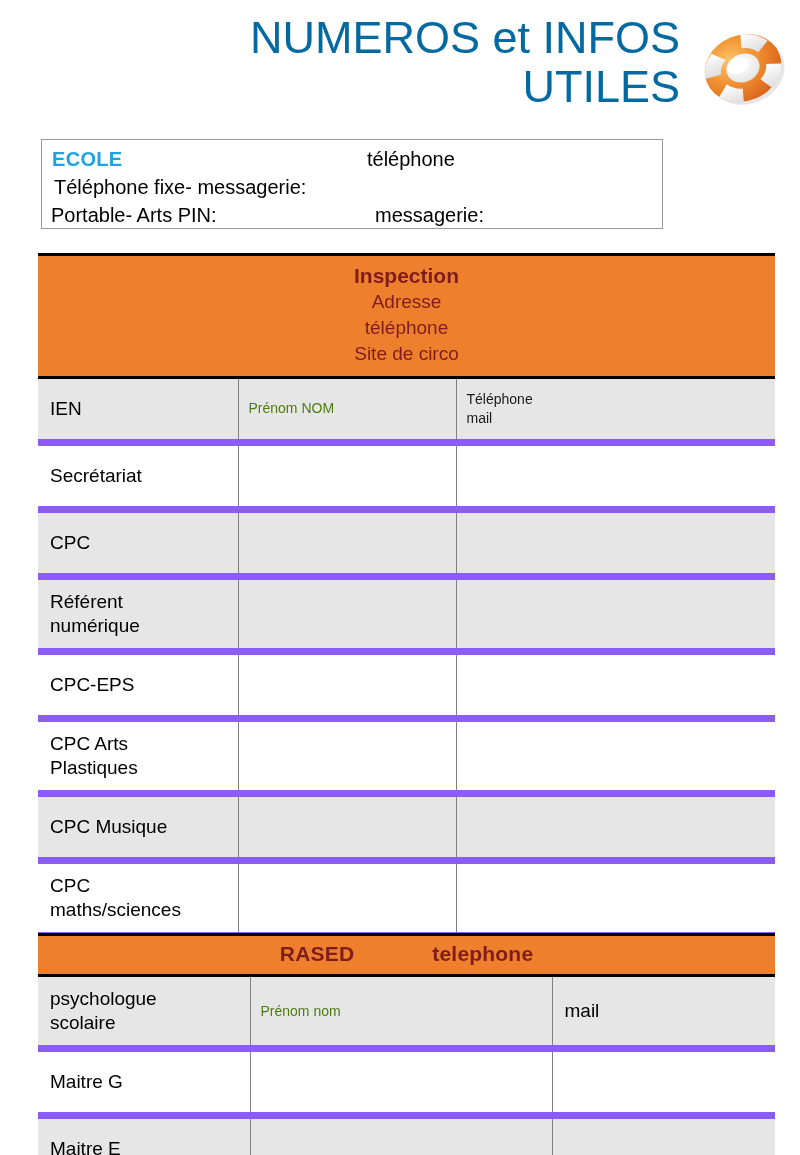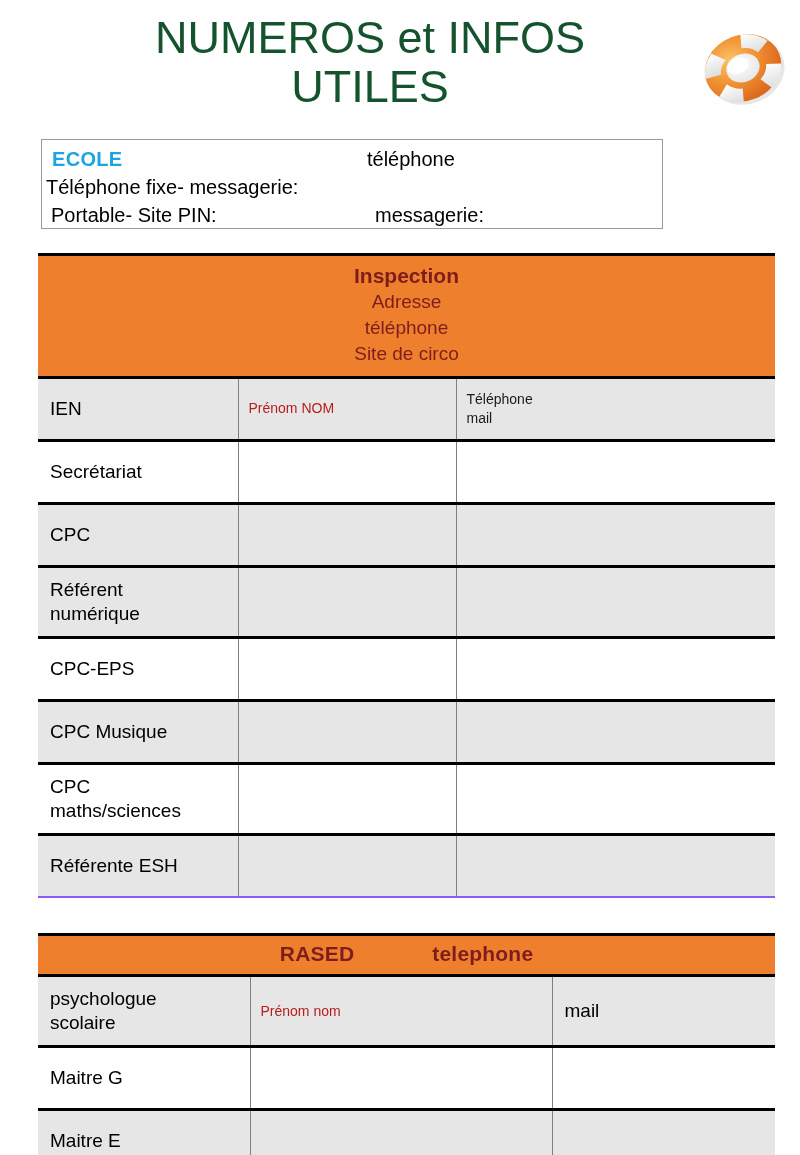--- a/index.html
+++ b/index.html
@@ -27,24 +27,24 @@
     left: 0;
     top: 0;
     width: 800px;
     height: 136px;
   }
   .doc-title {
     position: absolute;
     left: 60px;
     top: 14px;
     width: 620px;
-    text-align: center;
+    text-align: right;
     font-size: 45px;
     line-height: 1.08;
-    color: #14532d;
+    color: #0369a1;
     font-weight: normal;
     letter-spacing: 0px;
   }
   .buoy-icon {
     position: absolute;
     left: 695px;
     top: 18px;
     width: 96px;
     height: 96px;
   }
@@ -71,21 +71,21 @@
     top: 8px;
     font-weight: bold;
     color: #1CA3E0;
     letter-spacing: 0.3px;
   }
   .ecole-l1b {
     left: 325px;
     top: 8px;
   }
   .ecole-l2 {
-    left: 4px;
+    left: 12px;
     top: 36px;
   }
   .ecole-l3a {
     left: 9px;
     top: 64px;
   }
   .ecole-l3b {
     left: 333px;
     top: 64px;
   }
@@ -116,21 +116,21 @@
     line-height: 1.24;
   }
   .orange-head .oh-sub {
     font-size: 19px;
     font-weight: normal;
     line-height: 1.36;
   }
 
   .data-row td {
     border-top: 3px solid #000000;
-    border-bottom: 2px solid #8b5cf6;
+    border-bottom: 7px solid #8b5cf6;
     height: 52px;
   }
   .data-row.tall td {
     height: 60px;
   }
   .data-row.gray td {
     background: #E6E6E6;
   }
   .data-row.white td {
     background: #ffffff;
@@ -139,21 +139,21 @@
     font-size: 19px;
     padding: 4px 0 4px 12px !important;
     line-height: 1.26;
   }
   .cell-mid {
     border-left: 1px solid #808080;
     border-right: 1px solid #808080;
     font-size: 14px;
     padding: 4px 0 4px 10px !important;
     line-height: 1.3;
-    color: #b91c1c;
+    color: #4d7c0f;
   }
   .cell-right {
     font-size: 14px;
     padding: 4px 0 4px 10px !important;
     line-height: 1.3;
     color: #1a1a1a;
   }
   .cell-right.big {
     font-size: 19px;
     color: #000000;
@@ -222,21 +222,21 @@
         <ellipse cx="0" cy="0" rx="17" ry="14" fill="url(#holeShade)"></ellipse>
         <ellipse cx="-4" cy="-4" rx="11" ry="8" fill="#FFFFFF" opacity="0.95"></ellipse>
       </g>
     </svg>
   </div>
 
   <div class="ecole-box">
     <span class="ecole-line ecole-l1a">ECOLE</span>
     <span class="ecole-line ecole-l1b">téléphone</span>
     <span class="ecole-line ecole-l2">Téléphone fixe- messagerie:</span>
-    <span class="ecole-line ecole-l3a">Portable- Site PIN:</span>
+    <span class="ecole-line ecole-l3a">Portable- Arts PIN:</span>
     <span class="ecole-line ecole-l3b">messagerie:</span>
   </div>
 
   <table class="tbl" id="inspection-table">
     <colgroup>
       <col style="width:200px">
       <col style="width:218px">
       <col style="width:319px">
     </colgroup>
     <tbody>
@@ -276,20 +276,26 @@
         <td class="cell-mid"></td>
         <td class="cell-right"></td>
       </tr>
 
       <tr class="data-row white">
         <td class="cell-label">CPC-EPS</td>
         <td class="cell-mid"></td>
         <td class="cell-right"></td>
       </tr>
 
+      <tr class="data-row white tall">
+        <td class="cell-label" style="white-space:pre-line">CPC Arts
+Plastiques</td>
+        <td class="cell-mid"></td>
+        <td class="cell-right"></td>
+      </tr>
 
       <tr class="data-row gray">
         <td class="cell-label">CPC Musique</td>
         <td class="cell-mid"></td>
         <td class="cell-right"></td>
       </tr>
 
       <tr class="data-row white tall">
         <td class="cell-label" style="white-space:pre-line">CPC
 maths/sciences</td>

